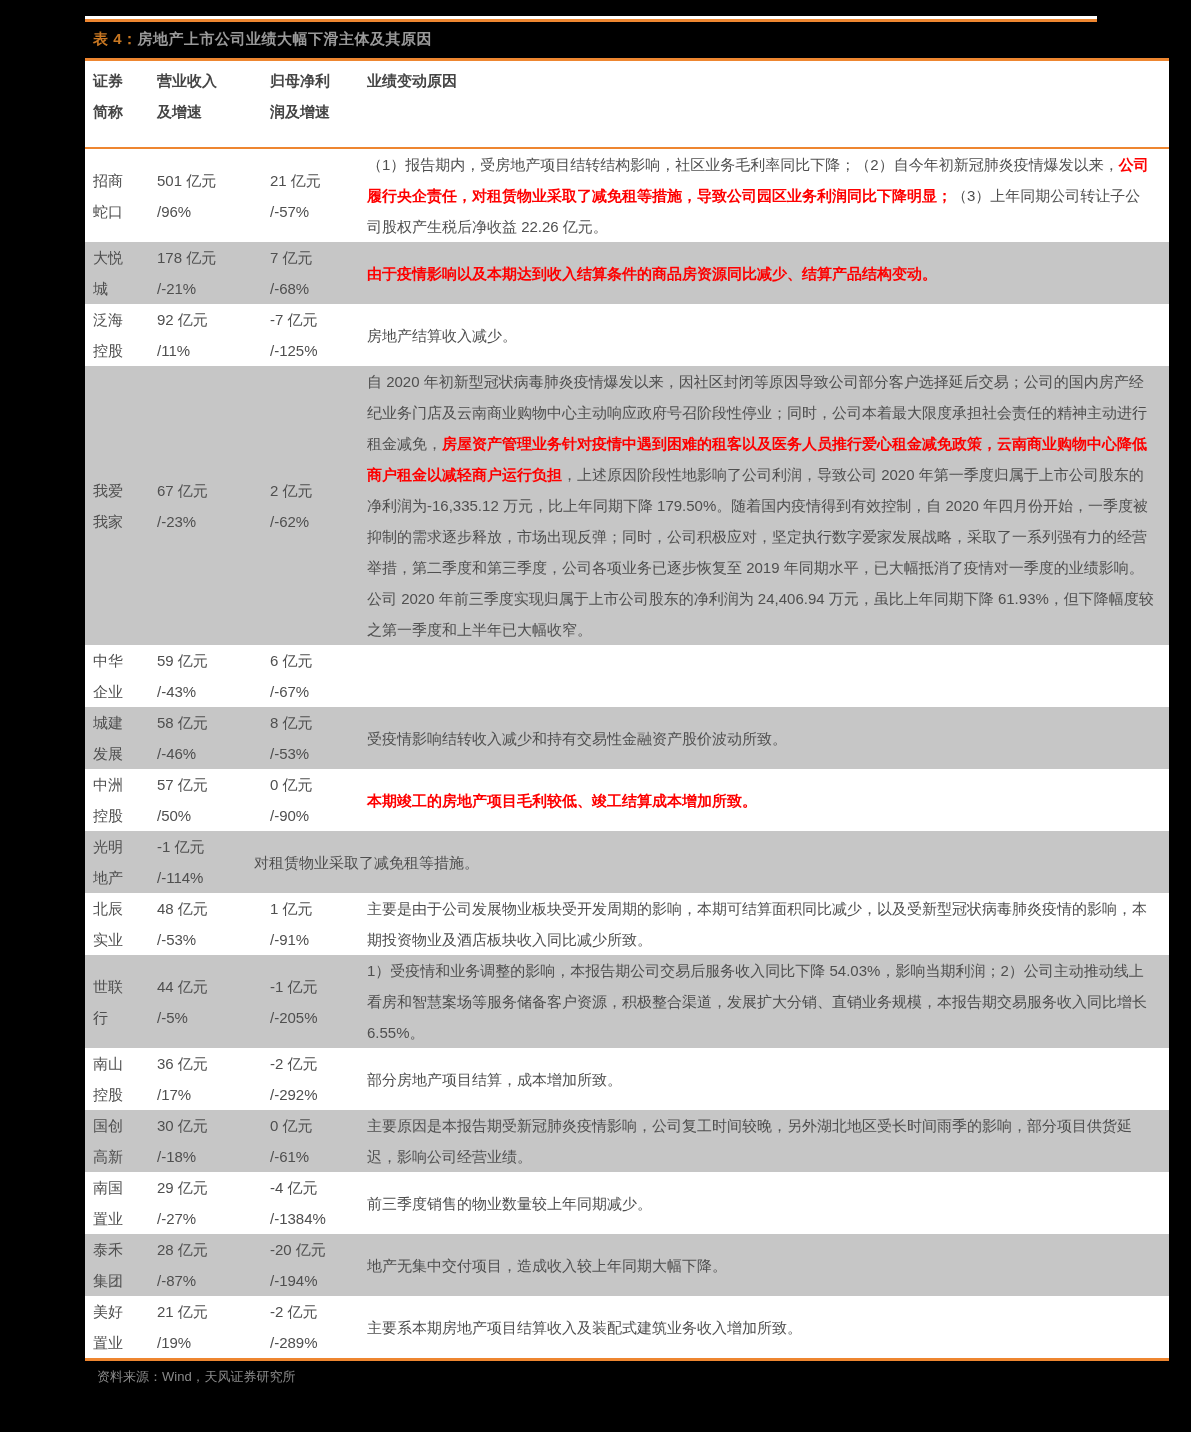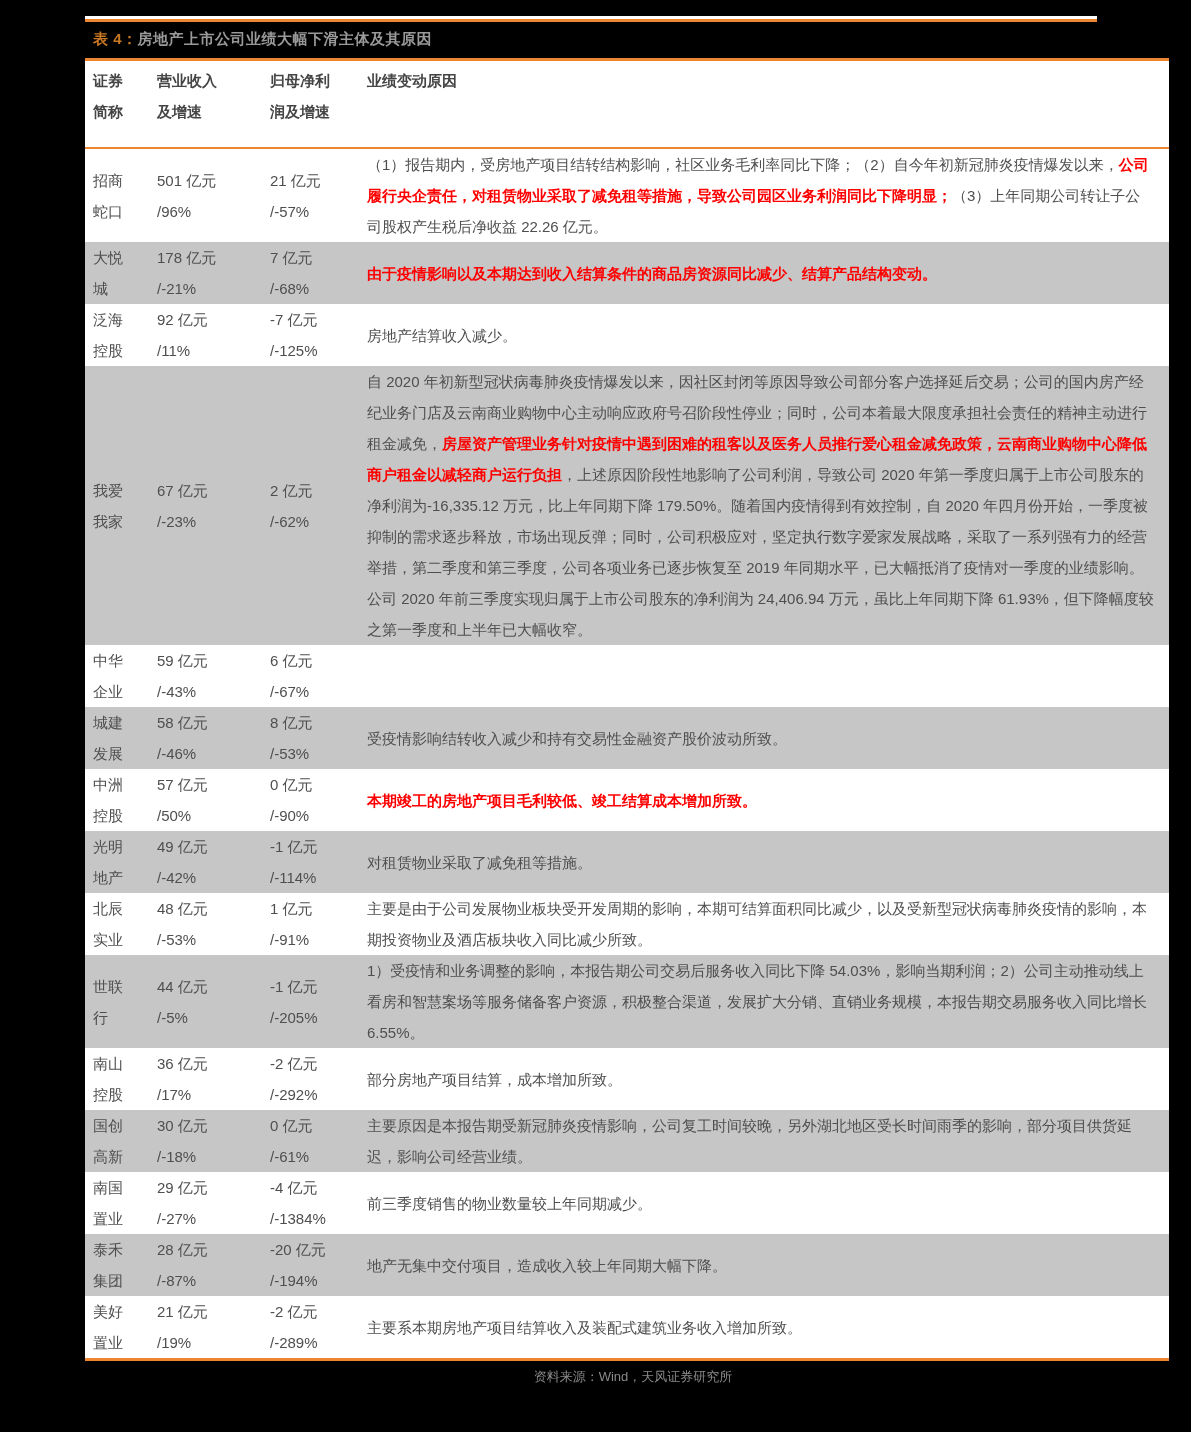--- a/index.html
+++ b/index.html
@@ -46,21 +46,20 @@
   .row.shaded{background:var(--shade);}
   .col-name{width:64px;padding-left:8px;flex:none;}
   .col-rev{width:113px;flex:none;}
   .col-profit{width:97px;flex:none;}
   .col-reason{flex:1;padding-right:14px;}
   .red{color:var(--red);font-weight:bold;}
   .footer{
     padding:7px 0 0 12px;
     font-size:13px;
     color:var(--footer-gray);
-    text-align:center;
   }
 </style>
 </head>
 <body>
 
 <div class="content">
 
   <div class="cap-strip-white"></div>
   <div class="cap-strip-orange"></div>
 
@@ -198,24 +197,20 @@
       <div class="p2">/-90%</div>
     </div>
     <div class="col-reason"><span class="red">本期竣工的房地产项目毛利较低、竣工结算成本增加所致。</span></div>
   </div>
 
   <div class="row shaded">
     <div class="col-name">
       <div class="n1">光明</div>
       <div class="n2">地产</div>
     </div>
-    <div class="col-rev">
-      <div class="r1">49 亿元</div>
-      <div class="r2">/-42%</div>
-    </div>
     <div class="col-profit">
       <div class="p1">-1 亿元</div>
       <div class="p2">/-114%</div>
     </div>
     <div class="col-reason"><span>对租赁物业采取了减免租等措施。</span></div>
   </div>
 
   <div class="row">
     <div class="col-name">
       <div class="n1">北辰</div>

